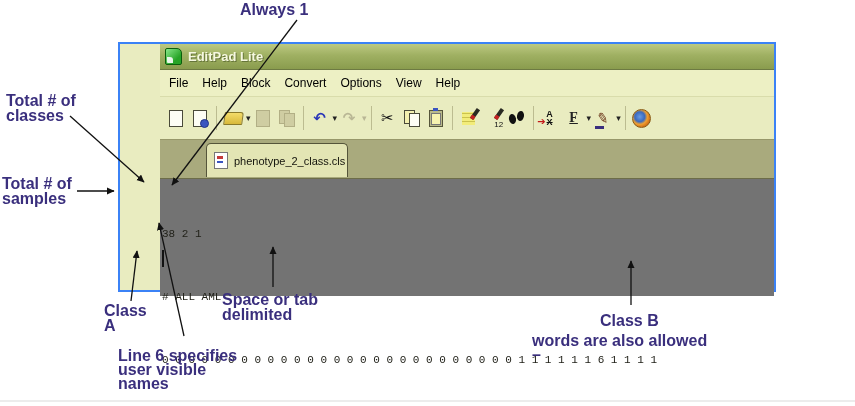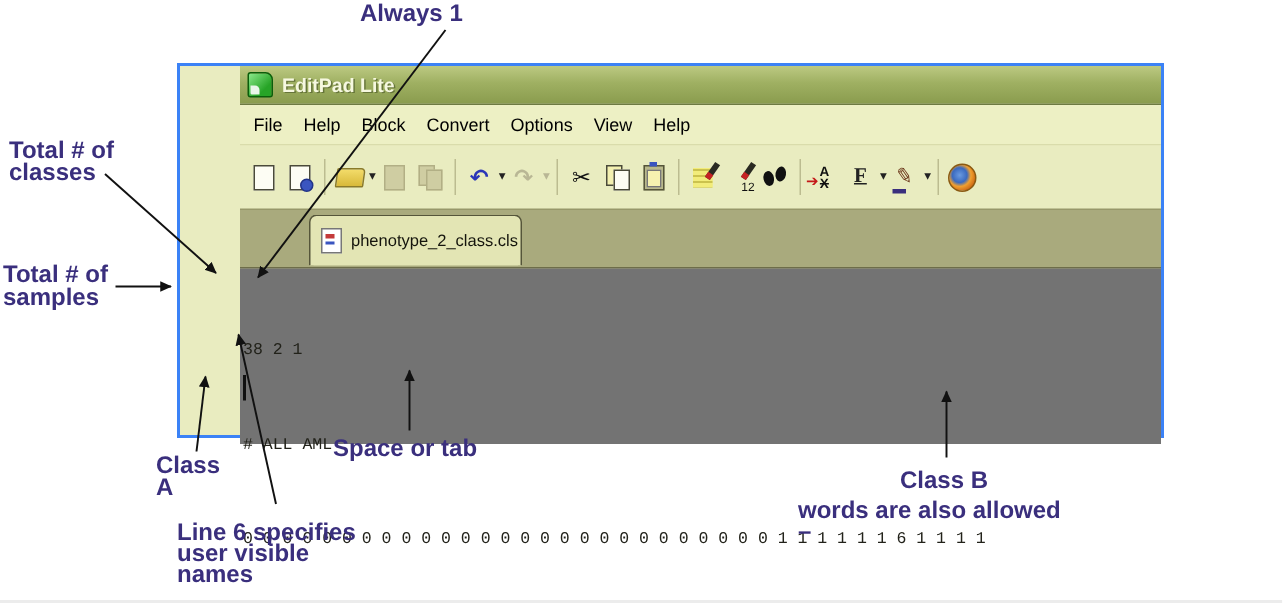--- a/index.html
+++ b/index.html
@@ -225,20 +225,21 @@
   </div>
   <div class="note" style="left:2px;top:176px;width:78px;">
     <div>Total # of</div>
     <div>samples</div>
   </div>
   <div class="note" style="left:104px;top:303px;width:56px;">
     <div>Class A</div>
   </div>
   <div class="note" style="left:222px;top:292px;width:102px;">
     <div>Space or tab</div>
+    <div>delimited</div>
   </div>
   <div class="note" style="left:118px;top:349px;width:136px;line-height:14px;">
     <div>Line 6 specifies</div>
     <div>user visible names</div>
   </div>
   <div class="note" style="left:600px;top:313px;width:70px;">
     <div>Class B</div>
   </div>
   <div class="note" style="left:532px;top:334px;width:184px;line-height:14px;">
     <div>words are also allowed –</div>

